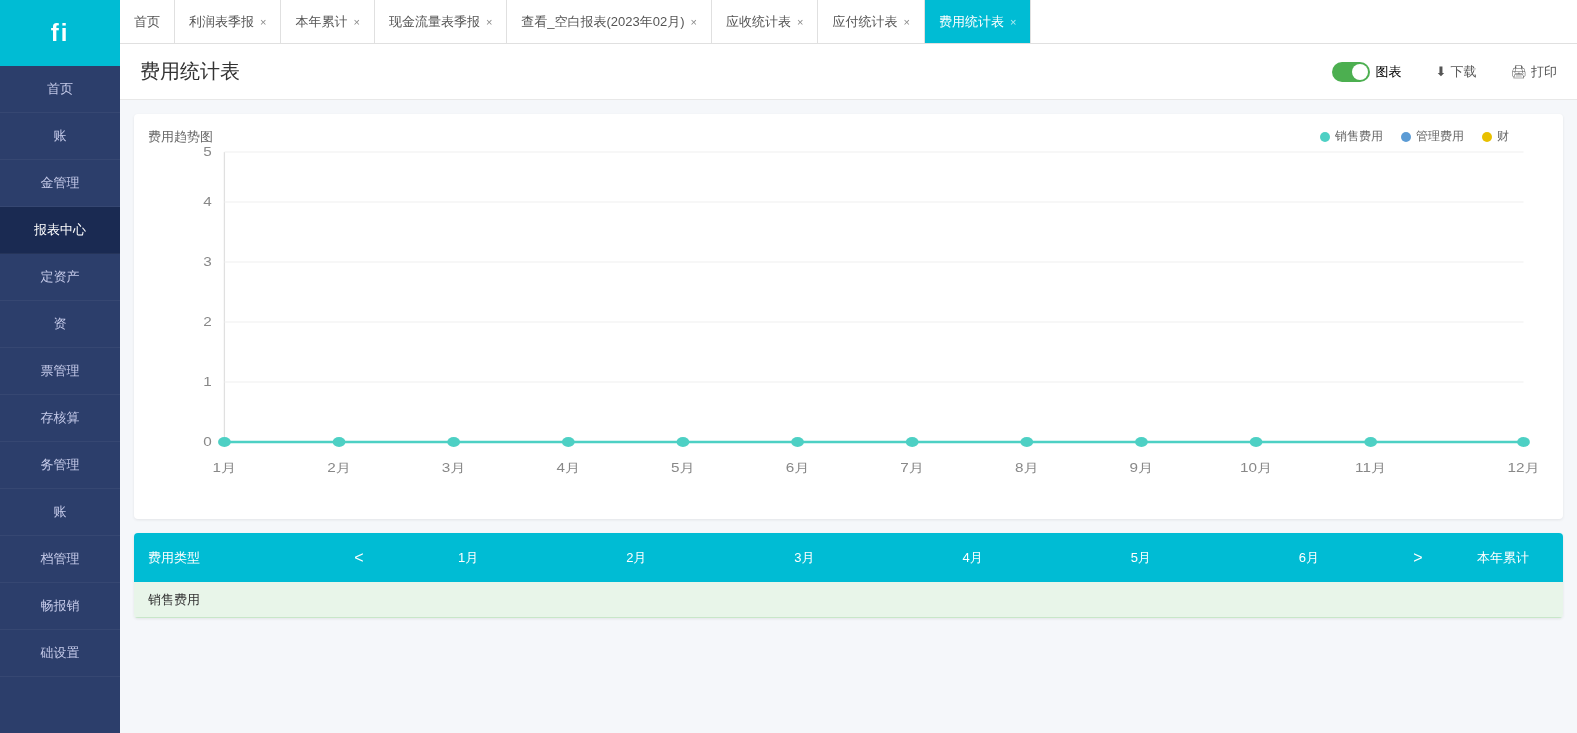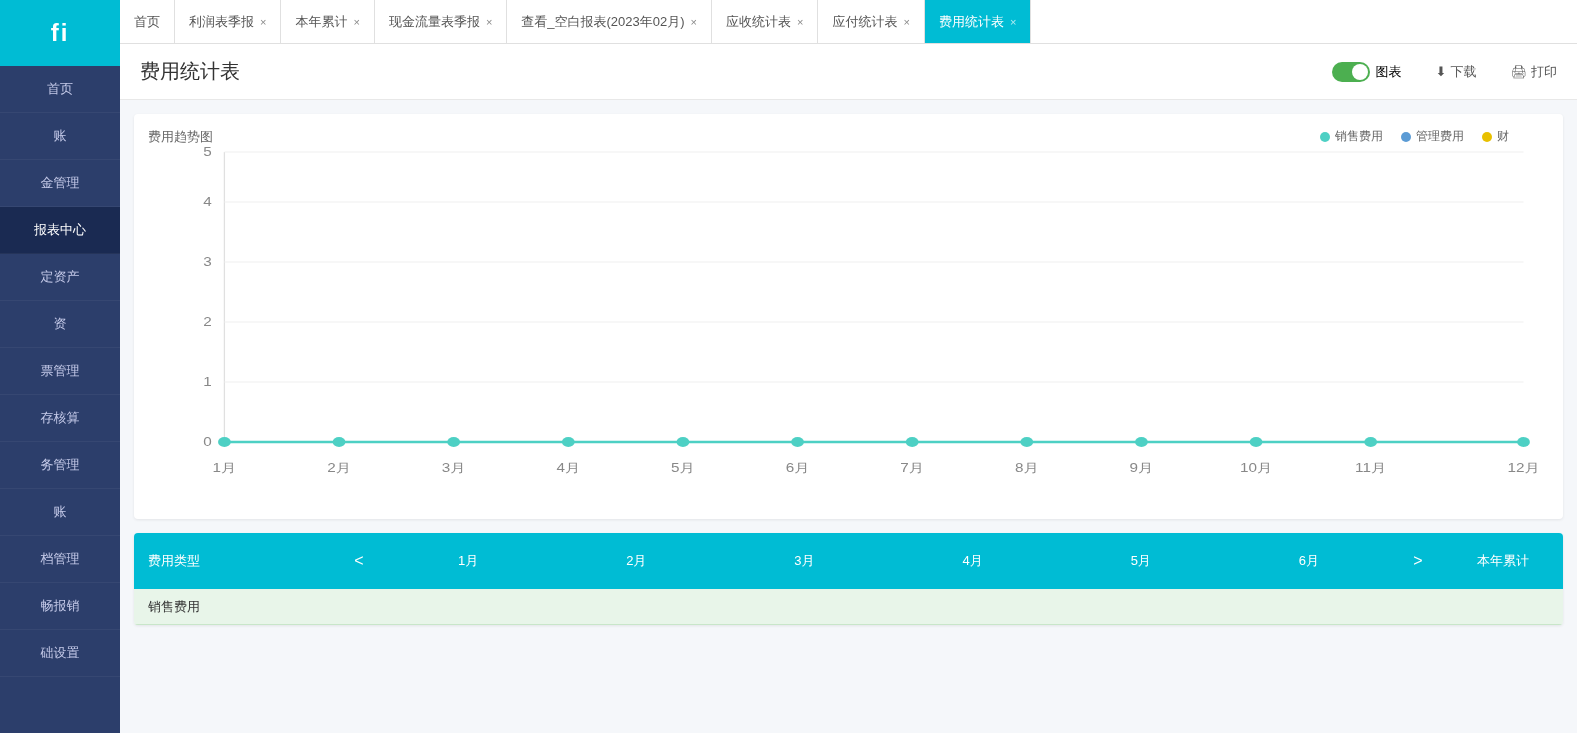--- a/index.html
+++ b/index.html
@@ -191,21 +191,21 @@
       border-radius: 4px;
       overflow: hidden;
       box-shadow: 0 1px 3px rgba(0,0,0,0.08);
     }
     .table-header-row {
       background: #00bcd4;
       display: grid;
       grid-template-columns: 200px 50px 1fr 1fr 1fr 1fr 1fr 1fr 50px 120px;
       color: white;
       font-size: 13px;
-      height: 56px;
+      height: 49px;
       align-items: center;
     }
     .th-cell {
       text-align: center;
       padding: 0 8px;
       height: 100%;
       display: flex;
       align-items: center;
       justify-content: center;
     }

